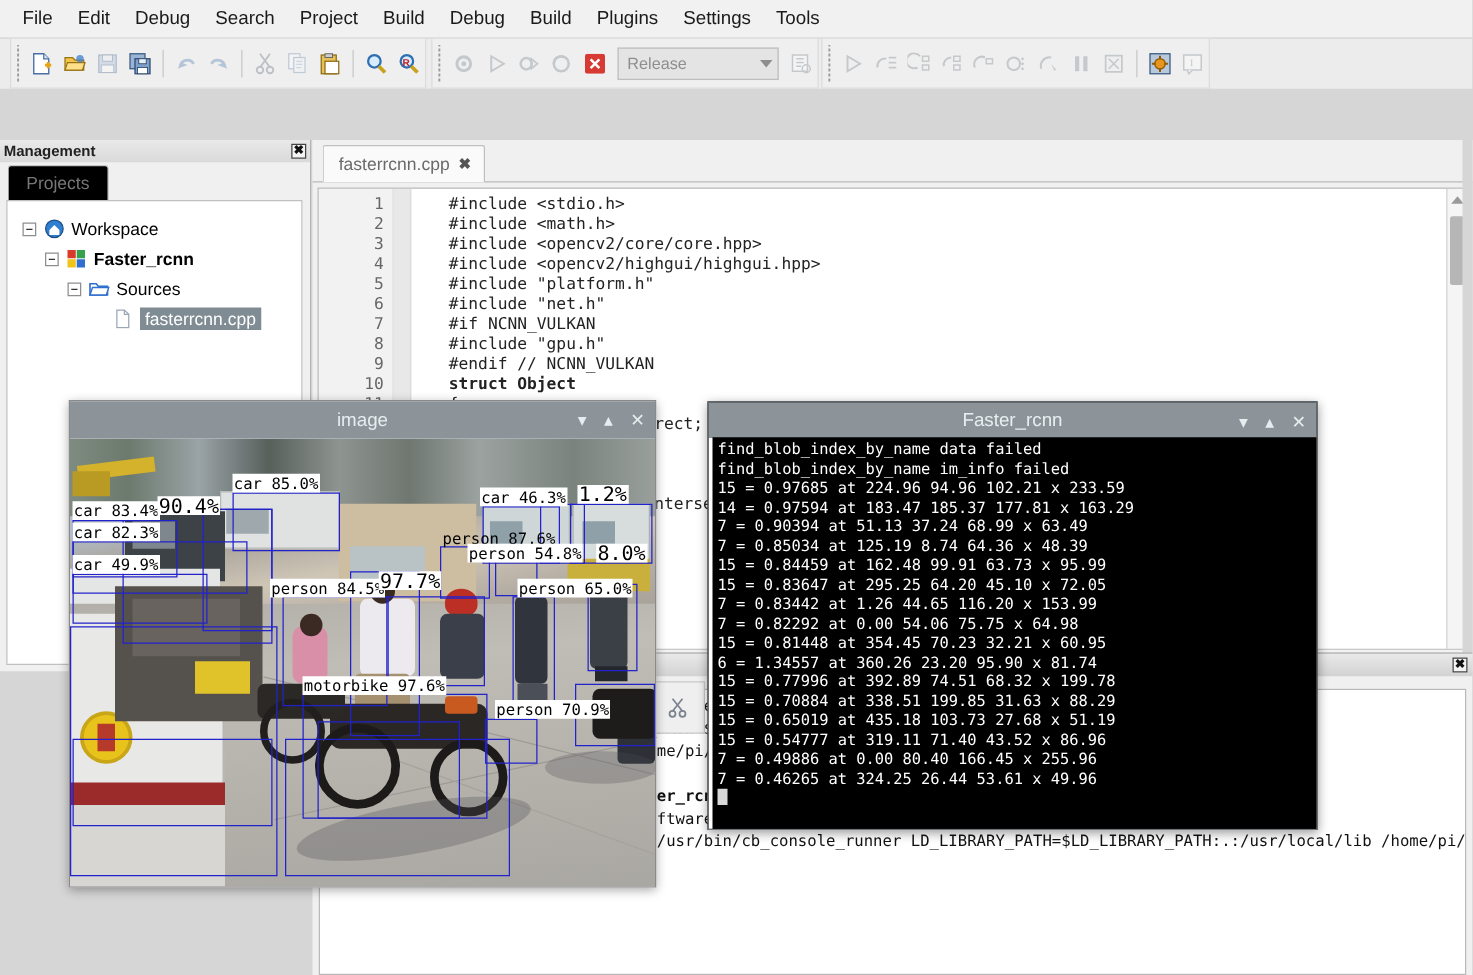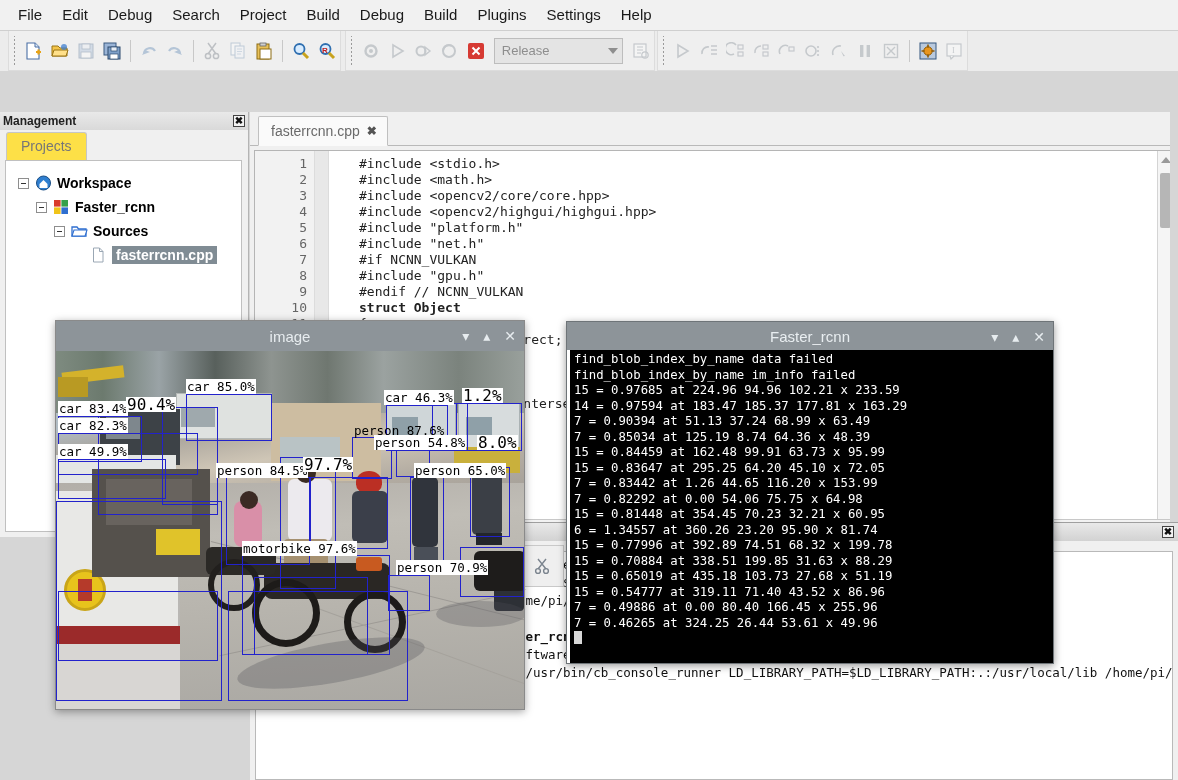--- a/index.html
+++ b/index.html
@@ -93,39 +93,39 @@
   .xbox {
     width: 12px; height: 12px; border: 1px solid #444; background: #f3f3f3;
     display: flex; align-items: center; justify-content: center;
     font-size: 10px; line-height: 10px; font-weight: bold; color: #111;
   }
   .tabstrip {
     height: 30px; background: #f0f0f0; padding-left: 6px;
     display: flex; align-items: flex-end;
   }
   .ptab {
-    background: #fde047; border: 1px solid #c6c6c6; border-bottom: none;
+    background: #000000; border: 1px solid #c6c6c6; border-bottom: none;
     padding: 5px 14px 6px; font-size: 14px; color: #777;
     border-radius: 3px 3px 0 0;
   }
   .treebox {
     position: absolute; left: 5px; top: 48px; right: 6px; bottom: 5px;
     background: #fff; border: 1px solid #c0c0c0; padding: 10px 4px;
     overflow: hidden;
   }
   .tnode { display: flex; align-items: center; height: 24px; font-size: 14px; }
   .tog {
     width: 11px; height: 11px; border: 1px solid #8e8e8e; background: #fff;
     margin-right: 6px; position: relative; flex: none;
   }
   .tog::before {
     content: ""; position: absolute; left: 2px; top: 4px;
     width: 5px; height: 1px; background: #333;
   }
-  .tlabel { white-space: nowrap; font-weight: bold; }
+  .tlabel { white-space: nowrap; }
   .tsel { background: #808c94; color: #fff; padding: 1px 4px; }
   .ni { width: 17px; height: 16px; margin-right: 5px; flex: none; }
 
   
   .editor-area {
     position: absolute; left: 250px; top: 112px; width: 928px; height: 425px;
     background: #f0f0f0;
   }
   .edtabs { height: 34px; display: flex; align-items: flex-end; padding-left: 8px;
     border-bottom: 1px solid #b9b9b9; background: #f0f0f0; }
@@ -268,21 +268,21 @@
     <div class="mi">File</div>
     <div class="mi">Edit</div>
     <div class="mi">Debug</div>
     <div class="mi">Search</div>
     <div class="mi">Project</div>
     <div class="mi">Build</div>
     <div class="mi">Debug</div>
     <div class="mi">Build</div>
     <div class="mi">Plugins</div>
     <div class="mi">Settings</div>
-    <div class="mi">Help</div>
+    <div class="mi">Tools</div>
   </div>
 
   <div class="toolbar-row">
 
     <div class="tbgroup" style="left:8px; width:333px;">
       <div class="grip"></div>
 
       <div class="tbtn">
         <svg class="ico" width="18" height="18" viewBox="0 0 18 18">
           <path d="M3 1h8l4 4v12H3z" fill="#fff" stroke="#4a6fa5" stroke-width="1.1"></path>

